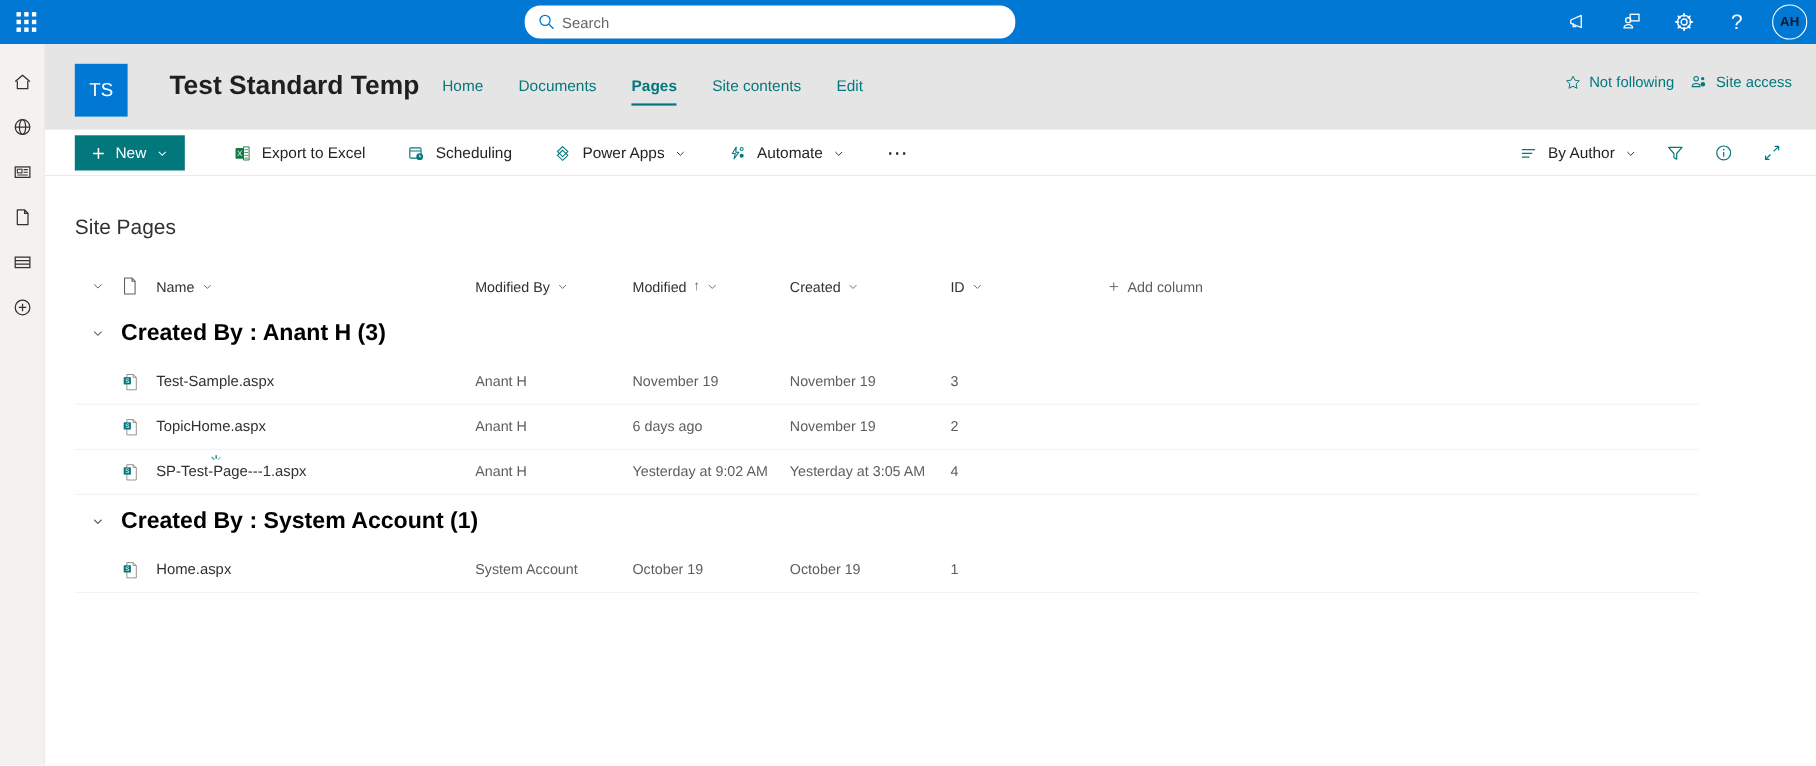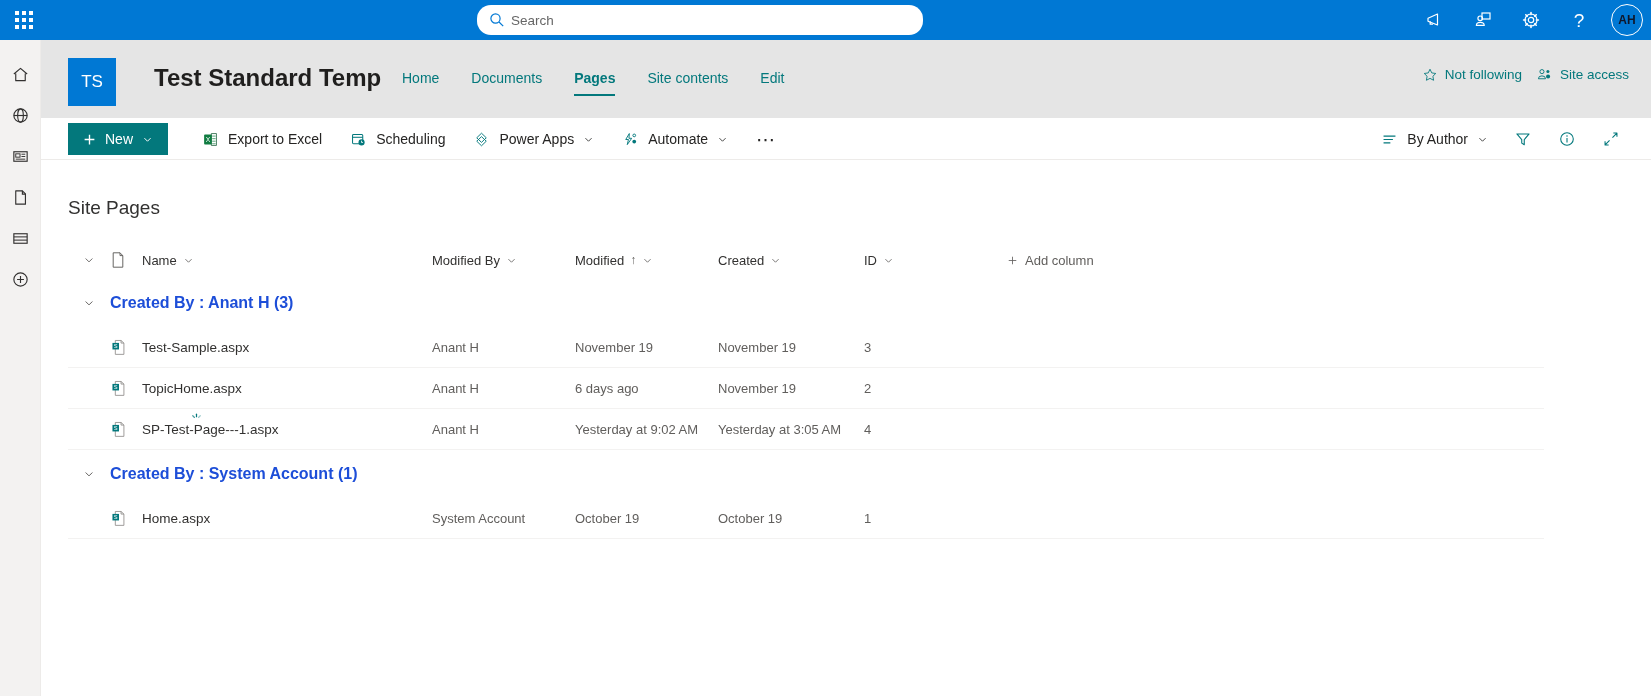--- a/index.html
+++ b/index.html
@@ -96,21 +96,21 @@
   .hdr-action {
     display: flex; align-items: center; gap: 7px; font-size: 13.5px; color: #03787c; cursor: pointer;
     white-space: nowrap;
   }
 
   
   .cmdbar {
     position: absolute; left: 41px; top: 118px; width: 1610px; height: 42px;
     border-bottom: 1px solid #edebe9; background: #ffffff;
   }
-  .cmd-left { position: absolute; left: 27px; top: 0; height: 42px; display: flex; align-items: center; gap: 2px; }
+  .cmd-left { position: absolute; left: 27px; top: 0; height: 42px; display: flex; align-items: center; gap: 12px; }
   .new-btn {
     display: flex; align-items: center; gap: 9px; height: 32px; padding: 0 15px;
     background: #03787c; color: #ffffff; font-size: 14px; cursor: pointer; border: none;
     font-family: "Liberation Sans", sans-serif;
   }
   .cmd-btn {
     display: flex; align-items: center; gap: 9px; height: 42px; padding: 0 13px;
     font-size: 14px; color: #252423; cursor: pointer; white-space: nowrap;
   }
   .cmd-btn.first { margin-left: 19px; }
@@ -140,21 +140,21 @@
   .col-id { width: 143px; }
   .col-add { flex: 1; }
 
   .hdr-cell {
     display: flex; align-items: center; gap: 6px; font-size: 13px; color: #323130; cursor: pointer;
     white-space: nowrap;
   }
   .hdr-cell .chev { color: #605e5c; }
 
   .group-row { display: flex; align-items: center; height: 48px; }
-  .group-label { font-size: 16px; font-weight: bold; color: #1d4ed8; white-space: nowrap; }
+  .group-label { font-size: 21px; font-weight: bold; color: #000000; white-space: nowrap; }
 
   .cell { font-size: 13px; color: #323130; white-space: nowrap; }
   .cell.muted { color: #605e5c; }
   .name-cell { font-size: 13.5px; color: #323130; cursor: pointer; white-space: nowrap; }
 
   .add-col { display: flex; align-items: center; gap: 7px; font-size: 13px; color: #605e5c; cursor: pointer; }
 
   .sp-page-icon { width: 18px; height: 18px; display: block; }
   .cursor-mark { position: absolute; left: 190px; top: 413px; width: 13px; height: 13px; pointer-events: none; }
 </style>

